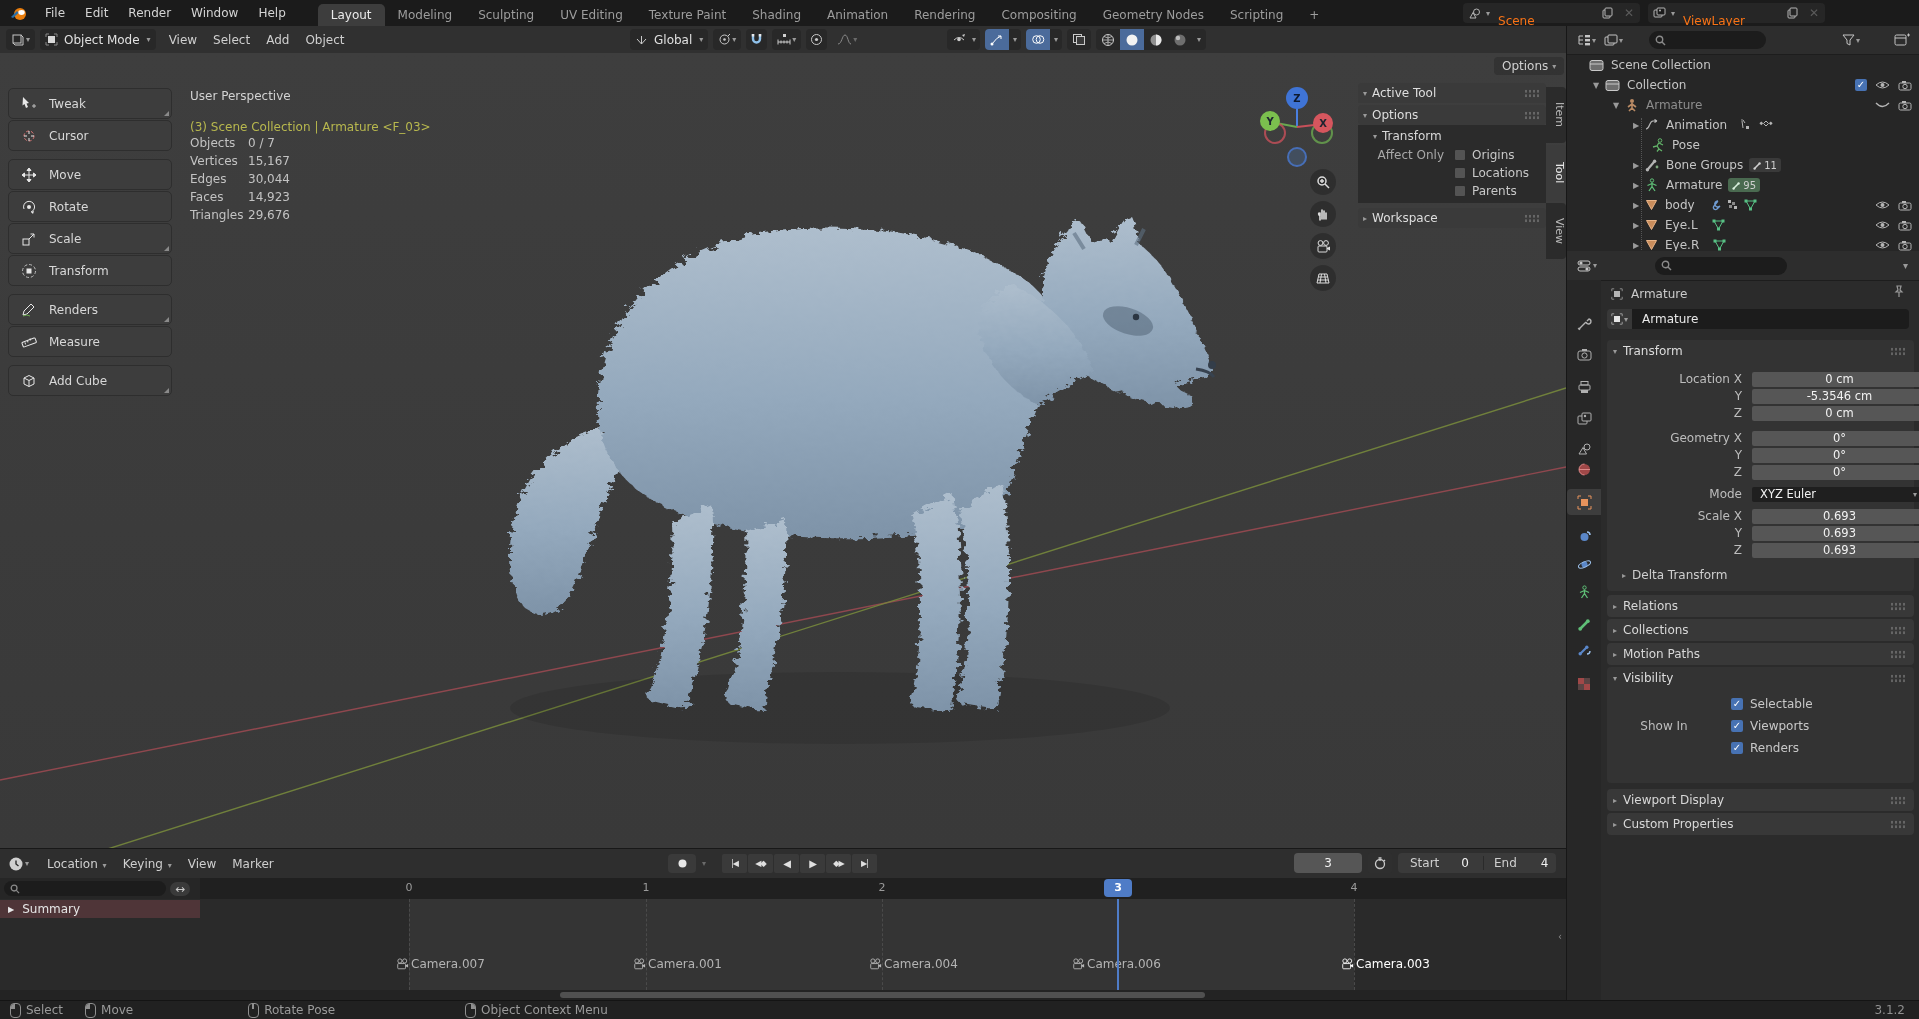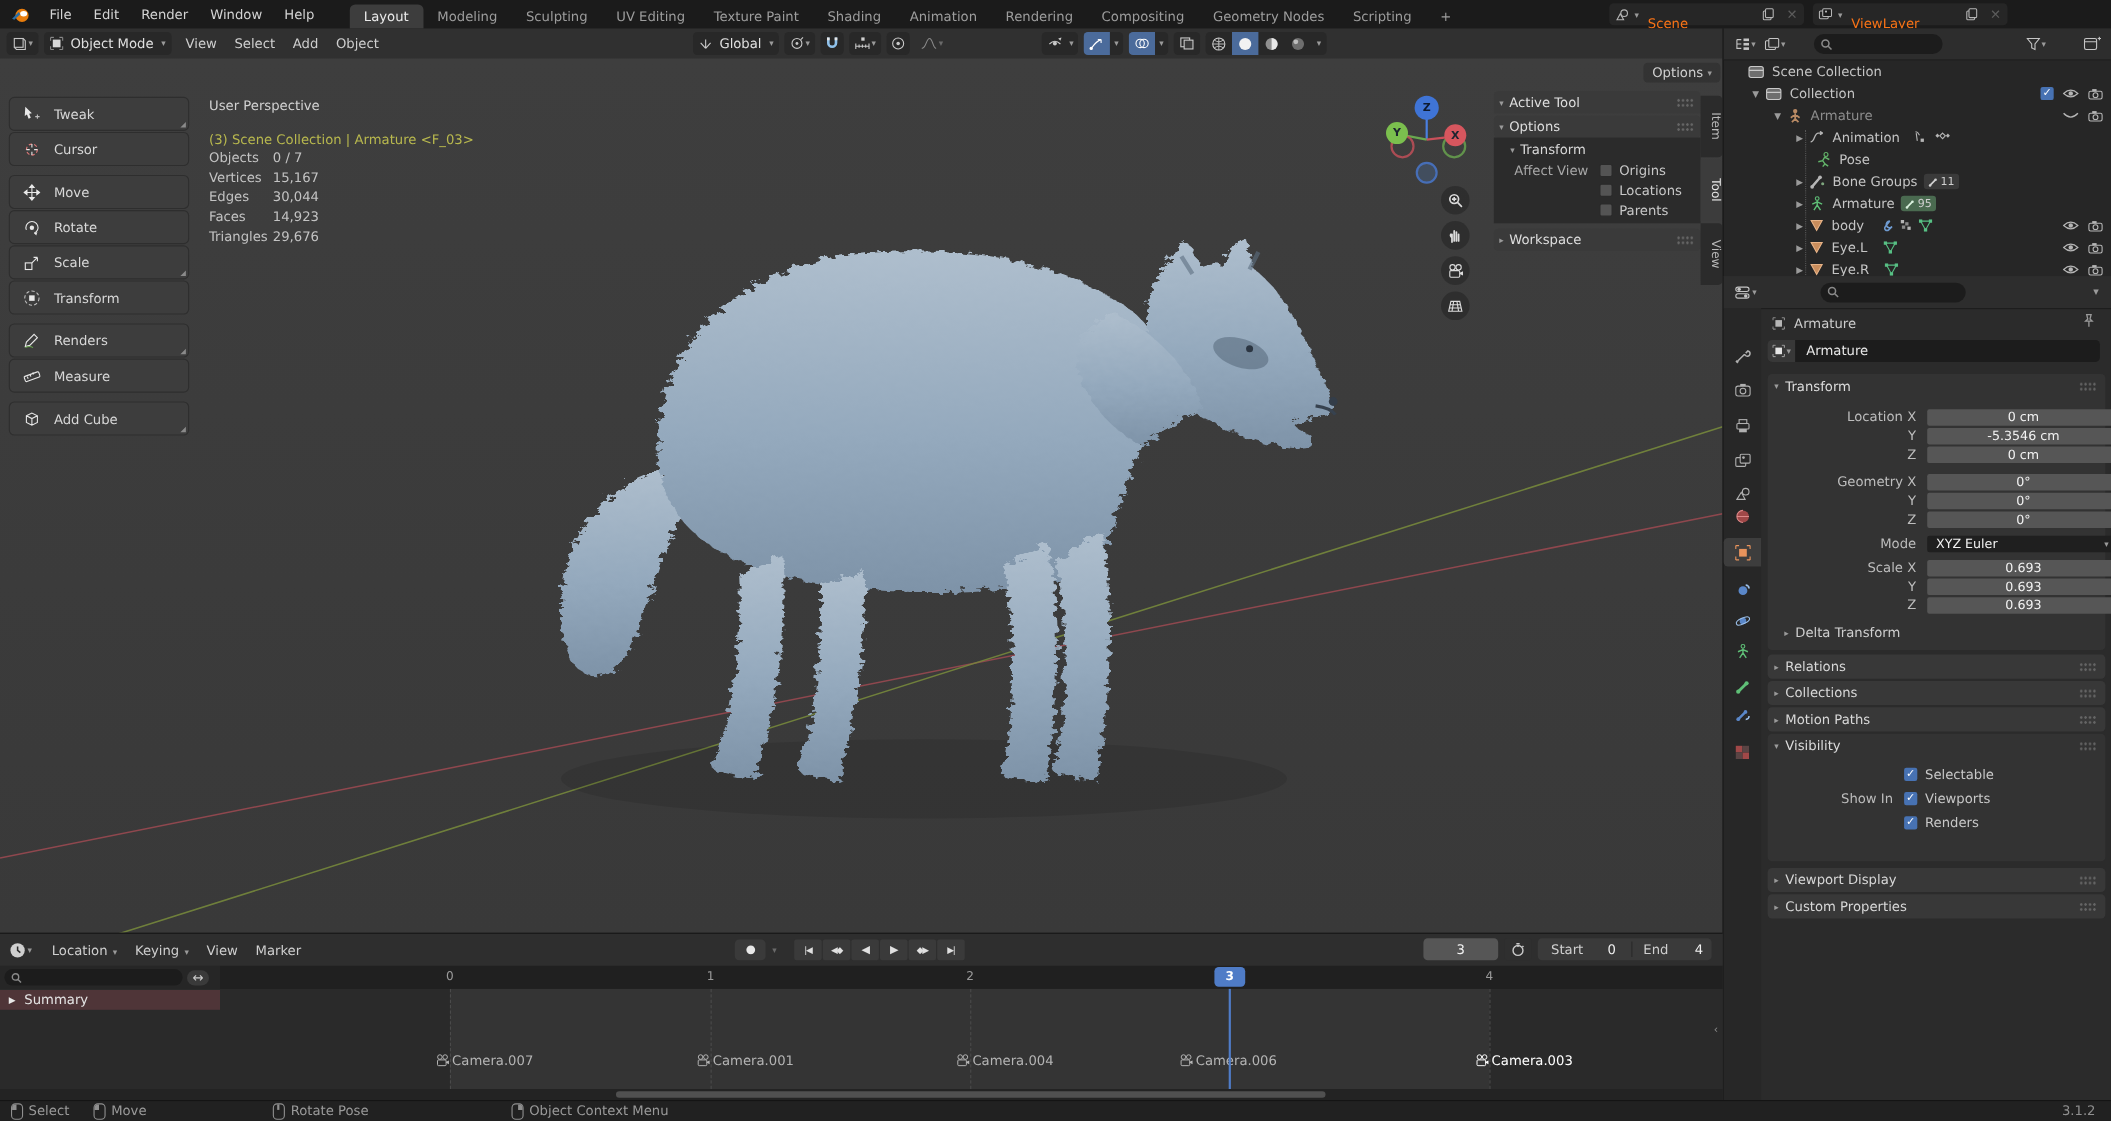--- a/index.html
+++ b/index.html
@@ -500,21 +500,21 @@
       <span class="chev" style="margin:0 5px">▾</span>
         <span>Options</span>
       <span class="grip" style="margin-left:auto;margin-right:6px"></span>
     </div>
     <div class="sb-body" style="top:72px;height:78px;">
       <div class="row" style="padding:4px 0 2px 14px;color:#d8d8d8">
         <span class="chev" style="margin-right:5px">▾</span>
           <span>Transform</span>
       </div>
       <div class="row" style="padding:3px 0 0 0">
-        <span style="width:86px;text-align:right;color:#a8a8a8">Affect View</span>
+        <span style="width:86px;text-align:right;color:#a8a8a8">Affect Only</span>
         <span class="cbox" style="margin:0 6px 0 10px"></span>
         <span>Origins</span>
       </div>
       <div class="row" style="padding:4px 0 0 0">
         <span style="width:86px"></span>
         <span class="cbox" style="margin:0 6px 0 10px"></span>
         <span>Locations</span>
       </div>
       <div class="row" style="padding:4px 0 0 0">
         <span style="width:86px"></span>
@@ -1011,21 +1011,21 @@
       <div class="phead">
         <span class="chev" style="margin:0 6px">▾</span>
           <span>Visibility</span>
         <span class="grip" style="margin-left:auto;margin-right:8px"></span>
       </div>
       <div class="row" style="position:absolute;top:30px;left:124px">
         <span class="cbox checked">✓</span>
         <span style="margin-left:7px">Selectable</span>
       </div>
       <div class="row" style="position:absolute;top:52px;left:0;width:307px">
-        <span style="width:114px;text-align:right;color:#bdbdbd">Show In</span>
+        <span style="width:114px;text-align:center;color:#bdbdbd">Show In</span>
         <span class="cbox checked" style="margin-left:10px">✓</span>
         <span style="margin-left:7px">Viewports</span>
 
       </div>
       <div class="row" style="position:absolute;top:74px;left:0;width:307px">
         <span style="width:114px"></span>
         <span class="cbox checked" style="margin-left:10px">✓</span>
         <span style="margin-left:7px">Renders</span>
 
       </div>

